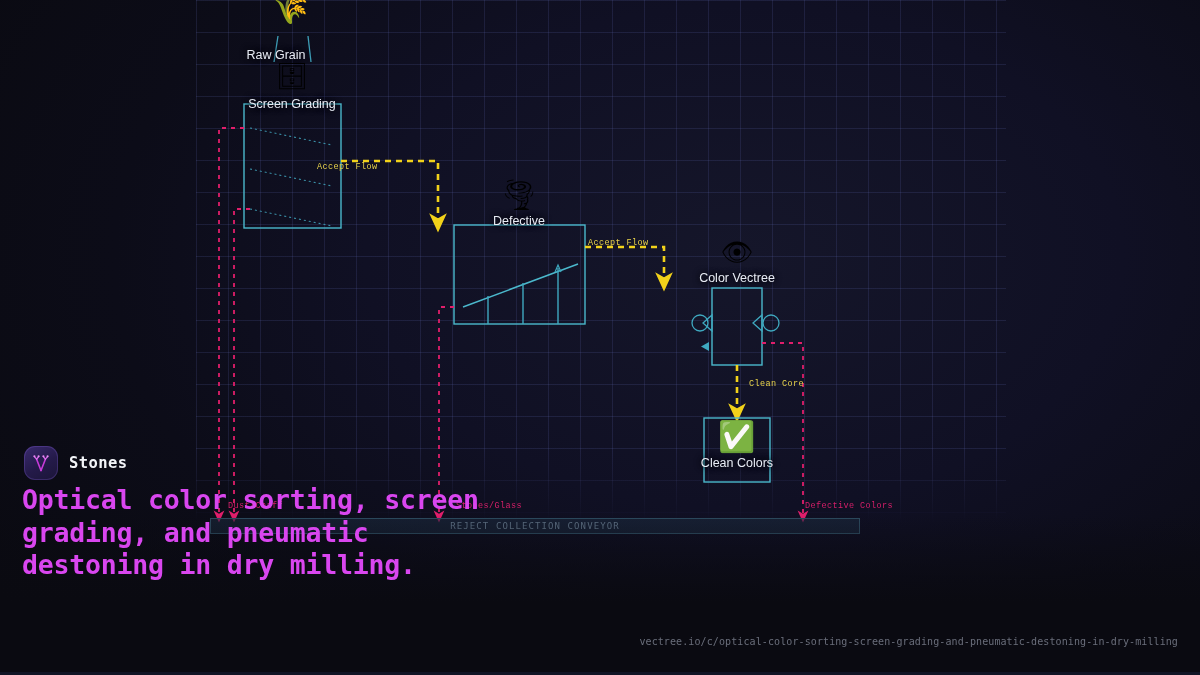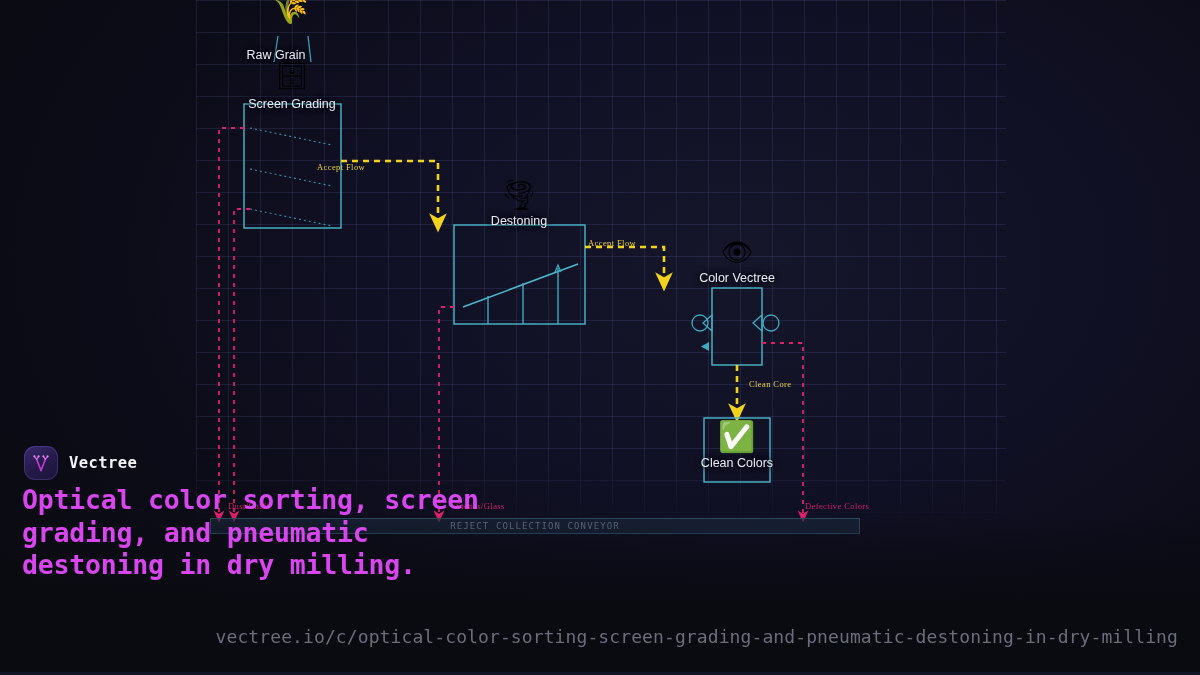--- a/index.html
+++ b/index.html
@@ -38,21 +38,21 @@
   }
   .node-emoji{
     position:absolute;transform:translateX(-50%);
     font-size:30px;line-height:1;text-align:center;white-space:nowrap;
     font-family:"DejaVu Sans", sans-serif;
   }
   .emoji-sm{font-size:26px;}
 
   
   .edge-label{
-    position:absolute;font-family:Liberation Serif, serif;
+    position:absolute;font-family:Liberation Mono, monospace;
     font-size:8.5px;letter-spacing:.4px;white-space:nowrap;line-height:1;
   }
   .lab-yellow{color:#e8d34a;}
   .lab-pink{color:#d61f69;}
 
   
   .conveyor{
     position:absolute;left:210px;top:518px;width:650px;height:16px;
     border:1px solid #2c4a5e;background:rgba(30,46,66,.55);
     box-sizing:border-box;
@@ -76,21 +76,21 @@
     font-family:"DejaVu Sans Mono", monospace;
   }
   .headline{
     position:absolute;left:22px;top:484px;width:470px;
     color:#d946ef;font-size:26.5px;line-height:32.6px;font-weight:700;
     letter-spacing:-0.2px;
     font-family:"DejaVu Sans Mono", monospace;
   }
   .url{
     position:absolute;right:22px;bottom:28px;
-    color:#6a6e7b;font-size:18px;letter-spacing:.1px;
+    color:#6a6e7b;font-size:10px;letter-spacing:.1px;
     font-family:"DejaVu Sans Mono", monospace;white-space:nowrap;
   }
   .bottom-rule{position:absolute;left:0;right:0;bottom:0;height:3px;background:#111425;}
 </style>
 </head>
 <body>
 
 <div id="stage">
 
   <div class="bg-base"></div>
@@ -169,21 +169,21 @@
     </g>
   </svg>
 
   <div class="node-emoji" style="left:292px;top:-6px;">🌾</div>
   <div class="node-label" style="left:276px;top:25px;margin-top:24px;">Raw Grain</div>
 
   <div class="node-emoji emoji-sm" style="left:292px;top:63px;">🗄</div>
   <div class="node-label" style="left:292px;top:98px;">Screen Grading</div>
 
   <div class="node-emoji" style="left:519px;top:180px;">🌪</div>
-  <div class="node-label" style="left:519px;top:215px;">Destoning</div>
+  <div class="node-label" style="left:519px;top:215px;">Defective</div>
 
   <div class="node-emoji emoji-sm" style="left:737px;top:239px;">👁</div>
   <div class="node-label" style="left:737px;top:272px;">Color Vectree</div>
 
   <div class="node-emoji" style="left:737px;top:422px;">✅</div>
   <div class="node-label" style="left:737px;top:457px;">Clean Colors</div>
 
   <div class="edge-label lab-yellow" style="left:317px;top:163px;">Accept Flow</div>
   <div class="edge-label lab-yellow" style="left:588px;top:239px;">Accept Flow</div>
   <div class="edge-label lab-yellow" style="left:741px;top:380px;padding-left:8px;">Clean Core</div>
@@ -205,20 +205,20 @@
         <path d="M5.6 6.2 L3.4 3.6" stroke="#e06bf0" stroke-width="1.3" fill="none" stroke-linecap="round"></path>
         <path d="M5.6 6.2 L7.6 3.6" stroke="#e06bf0" stroke-width="1.3" fill="none" stroke-linecap="round"></path>
         <path d="M14.4 6.2 L12.4 3.6" stroke="#e06bf0" stroke-width="1.3" fill="none" stroke-linecap="round"></path>
         <path d="M14.4 6.2 L16.6 3.6" stroke="#e06bf0" stroke-width="1.3" fill="none" stroke-linecap="round"></path>
         <circle cx="3.4" cy="3.2" r="1.05" fill="#e98bf5"></circle>
         <circle cx="7.6" cy="3.2" r="1.05" fill="#e98bf5"></circle>
         <circle cx="12.4" cy="3.2" r="1.05" fill="#e98bf5"></circle>
         <circle cx="16.6" cy="3.2" r="1.05" fill="#e98bf5"></circle>
       </svg>
     </div>
-    <div class="brand-name">Vectree</div>
+    <div class="brand-name">Stones</div>
   </div>
 
   <div class="headline">Optical color sorting, screen grading, and pneumatic destoning in dry milling.</div>
   <div class="url">vectree.io/c/optical-color-sorting-screen-grading-and-pneumatic-destoning-in-dry-milling</div>
   <div class="bottom-rule"></div>
 
 </div>
 
 </body></html>

